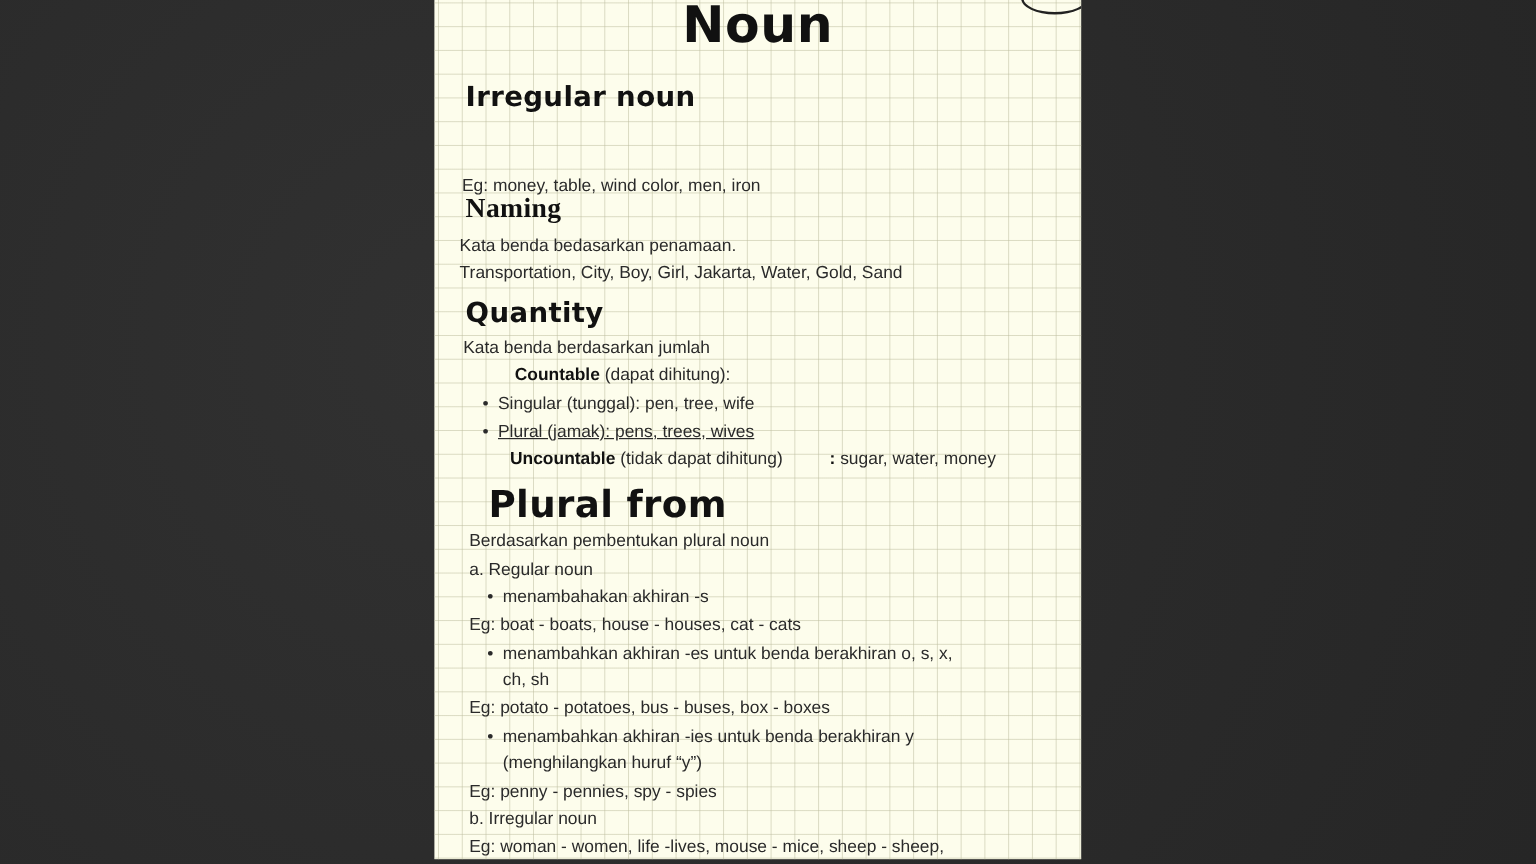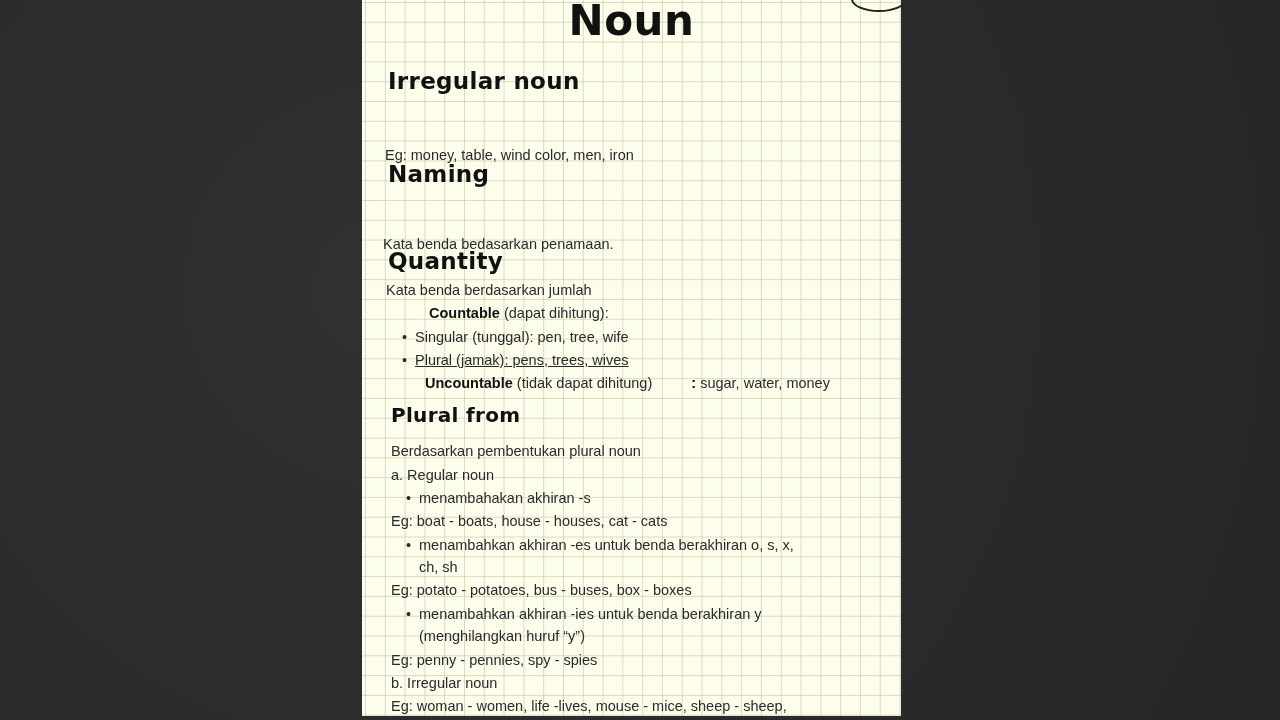--- a/index.html
+++ b/index.html
@@ -41,35 +41,36 @@
 </head>
 <body>
 
 <div class="page">
   <div class="doodle"></div>
   <div class="title">Noun</div>
 
   <div class="h" style="left:26px;top:68px;">Irregular noun</div>
   <div class="t" style="left:23px;top:135px;margin-top:12px;">Eg: money, table, wind color, men, iron</div>
 
-  <div class="h" style="left:26px;top:161px;">Naming</div>
-  <div class="t" style="left:21px;top:197px;margin-top:39px;">Kata benda bedasarkan penamaan.</div>
+  <div class="h" style="left:26px;top:161px;font-family:Liberation Serif, serif;">Naming</div>
+  <div class="t" style="left:21px;top:197px;">Kata benda bedasarkan penamaan.</div>
+  <div class="t" style="left:21px;top:220px;">Transportation, City, Boy, Girl, Jakarta, Water, Gold, Sand</div>
 
   <div class="h" style="left:26px;top:248px;">Quantity</div>
   <div class="t" style="left:24px;top:282px;">Kata benda berdasarkan jumlah</div>
   <div class="t" style="left:28px;top:305px;">
     <b>Countable</b><span> (dapat dihitung):</span>
   </div>
   <div class="t bullet" style="left:53px;top:329px;">Singular (tunggal): pen, tree, wife</div>
   <div class="t bullet" style="left:53px;top:352px;text-decoration:underline;">Plural (jamak): pens, trees, wives</div>
   <div class="t" style="left:24px;top:375px;">
     <b>Uncountable</b><span> (tidak dapat dihitung)</span><b>:</b><span> sugar, water, money</span>
   </div>
 
-  <div class="h" style="left:29px;top:403px;font-size:20px;">Plural from</div>
+  <div class="h" style="left:45px;top:403px;font-size:31px;">Plural from</div>
   <div class="t" style="left:29px;top:443px;">Berdasarkan pembentukan plural noun</div>
   <div class="t" style="left:29px;top:467px;">a. Regular noun</div>
   <div class="t bullet" style="left:57px;top:490px;">menambahakan akhiran -s</div>
   <div class="t" style="left:29px;top:513px;">Eg: boat - boats, house - houses, cat - cats</div>
   <div class="t bullet" style="left:57px;top:537px;">menambahkan akhiran -es untuk benda berakhiran o, s, x,</div>
   <div class="t" style="left:57px;top:559px;">ch, sh</div>
   <div class="t" style="left:29px;top:582px;">Eg: potato - potatoes, bus - buses, box - boxes</div>
   <div class="t bullet" style="left:57px;top:606px;text-align:center;">menambahkan akhiran -ies untuk benda berakhiran y</div>
   <div class="t" style="left:57px;top:628px;">(menghilangkan huruf “y”)</div>
   <div class="t" style="left:29px;top:652px;">Eg: penny - pennies, spy - spies</div>

